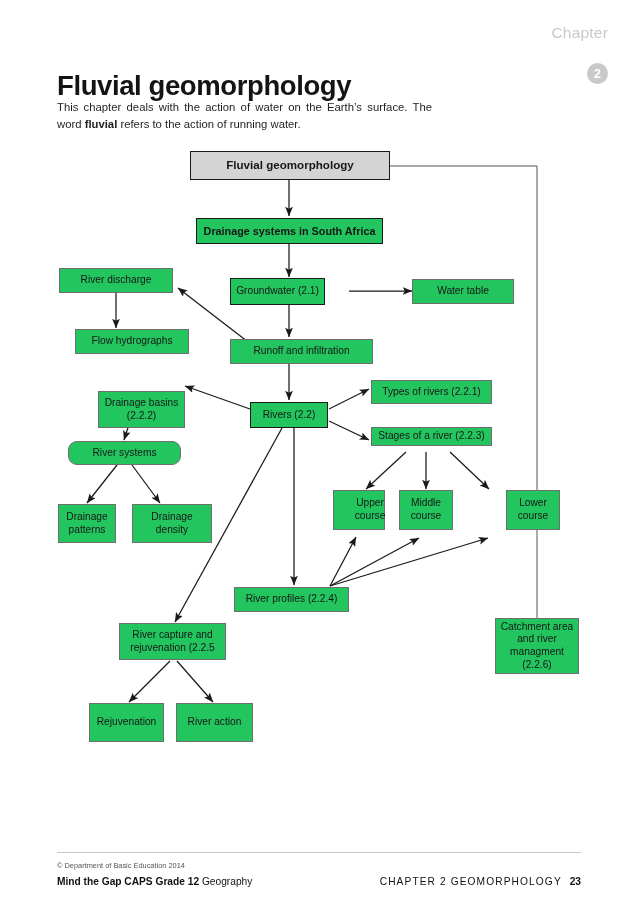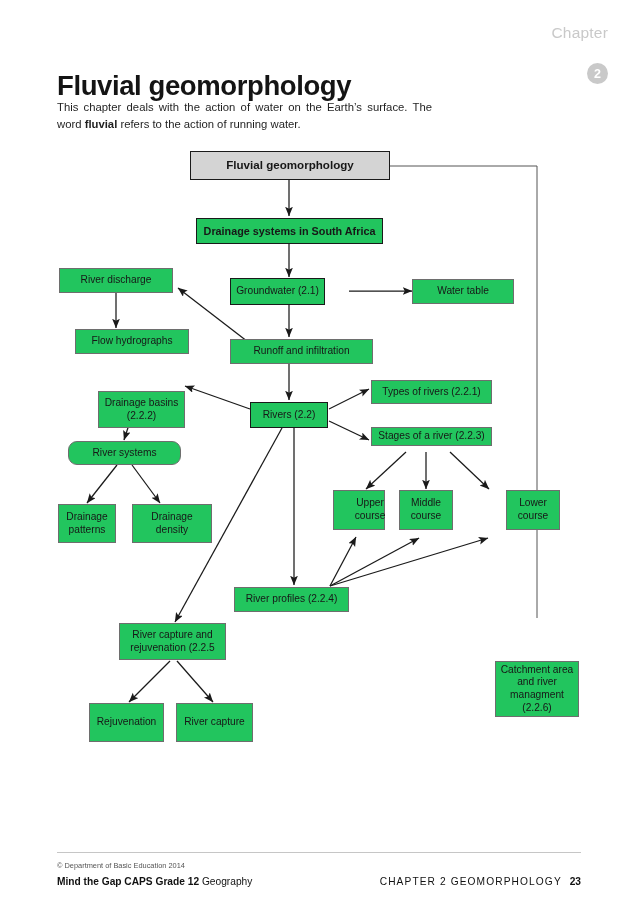--- a/index.html
+++ b/index.html
@@ -232,22 +232,22 @@
 <div class="node" style="left:333px; top:490px; width:52px; height:40px;padding-left:25px;">Upper course</div>
 
 <div class="node" style="left:399px; top:490px; width:54px; height:40px;">Middle course</div>
 
 <div class="node" style="left:466px; top:490px; width:54px; height:40px;margin-left:40px;">Lower course</div>
 
 <div class="node" style="left:234px; top:587px; width:115px; height:25px;">River profiles (2.2.4)</div>
 
 <div class="node" style="left:119px; top:623px; width:107px; height:37px;">River capture and rejuvenation (2.2.5</div>
 
-<div class="node" style="left:495px; top:618px; width:84px; height:56px;margin-top:43px;">Catchment area and river managment (2.2.6)</div>
+<div class="node" style="left:495px; top:618px; width:84px; height:56px;">Catchment area and river managment (2.2.6)</div>
 
 <div class="node" style="left:89px; top:703px; width:75px; height:39px;">Rejuvenation</div>
 
-<div class="node" style="left:176px; top:703px; width:77px; height:39px;">River capture</div>
+<div class="node" style="left:176px; top:703px; width:77px; height:39px;">River action</div>
 
 <div id="footer-rule"></div>
 <div id="footer-copy">© Department of Basic Education 2014</div>
 <div id="footer-left"><span class="brand">Mind the Gap CAPS Grade 12</span><span> Geography</span></div>
 <div id="footer-right"><span>CHAPTER 2 GEOMORPHOLOGY</span>&nbsp; <span class="pagenum">23</span></div>
 
 </body></html>

